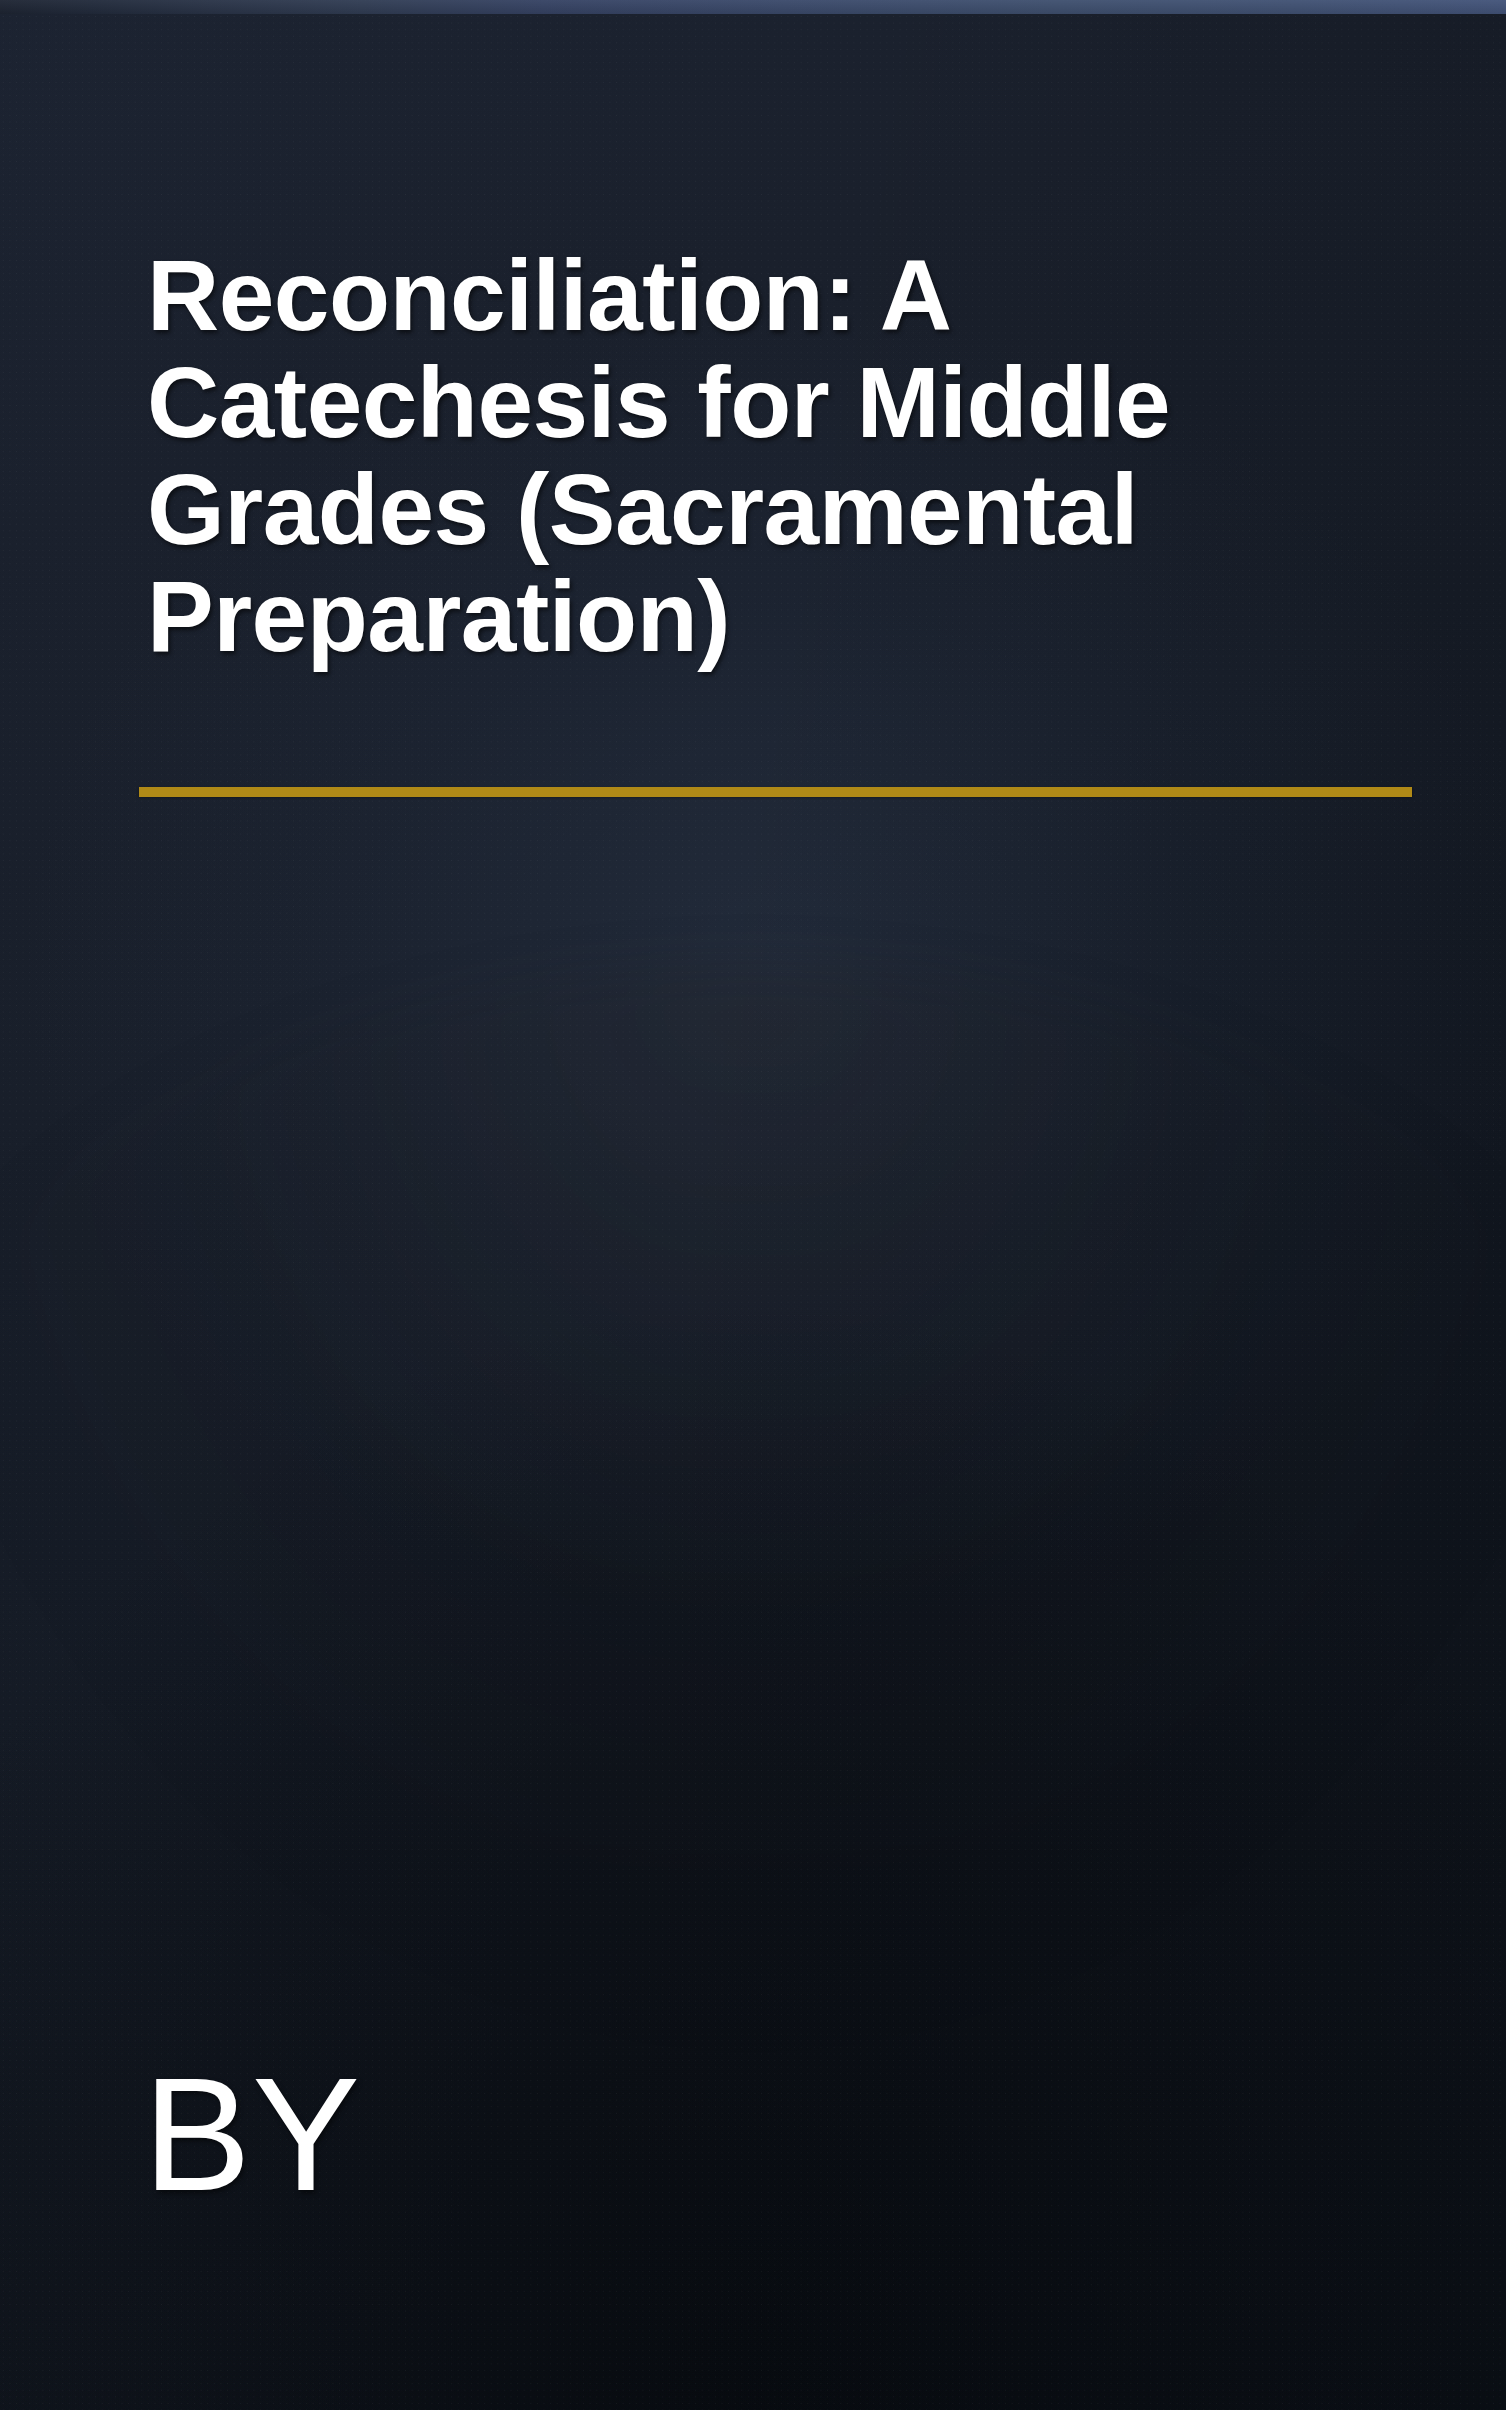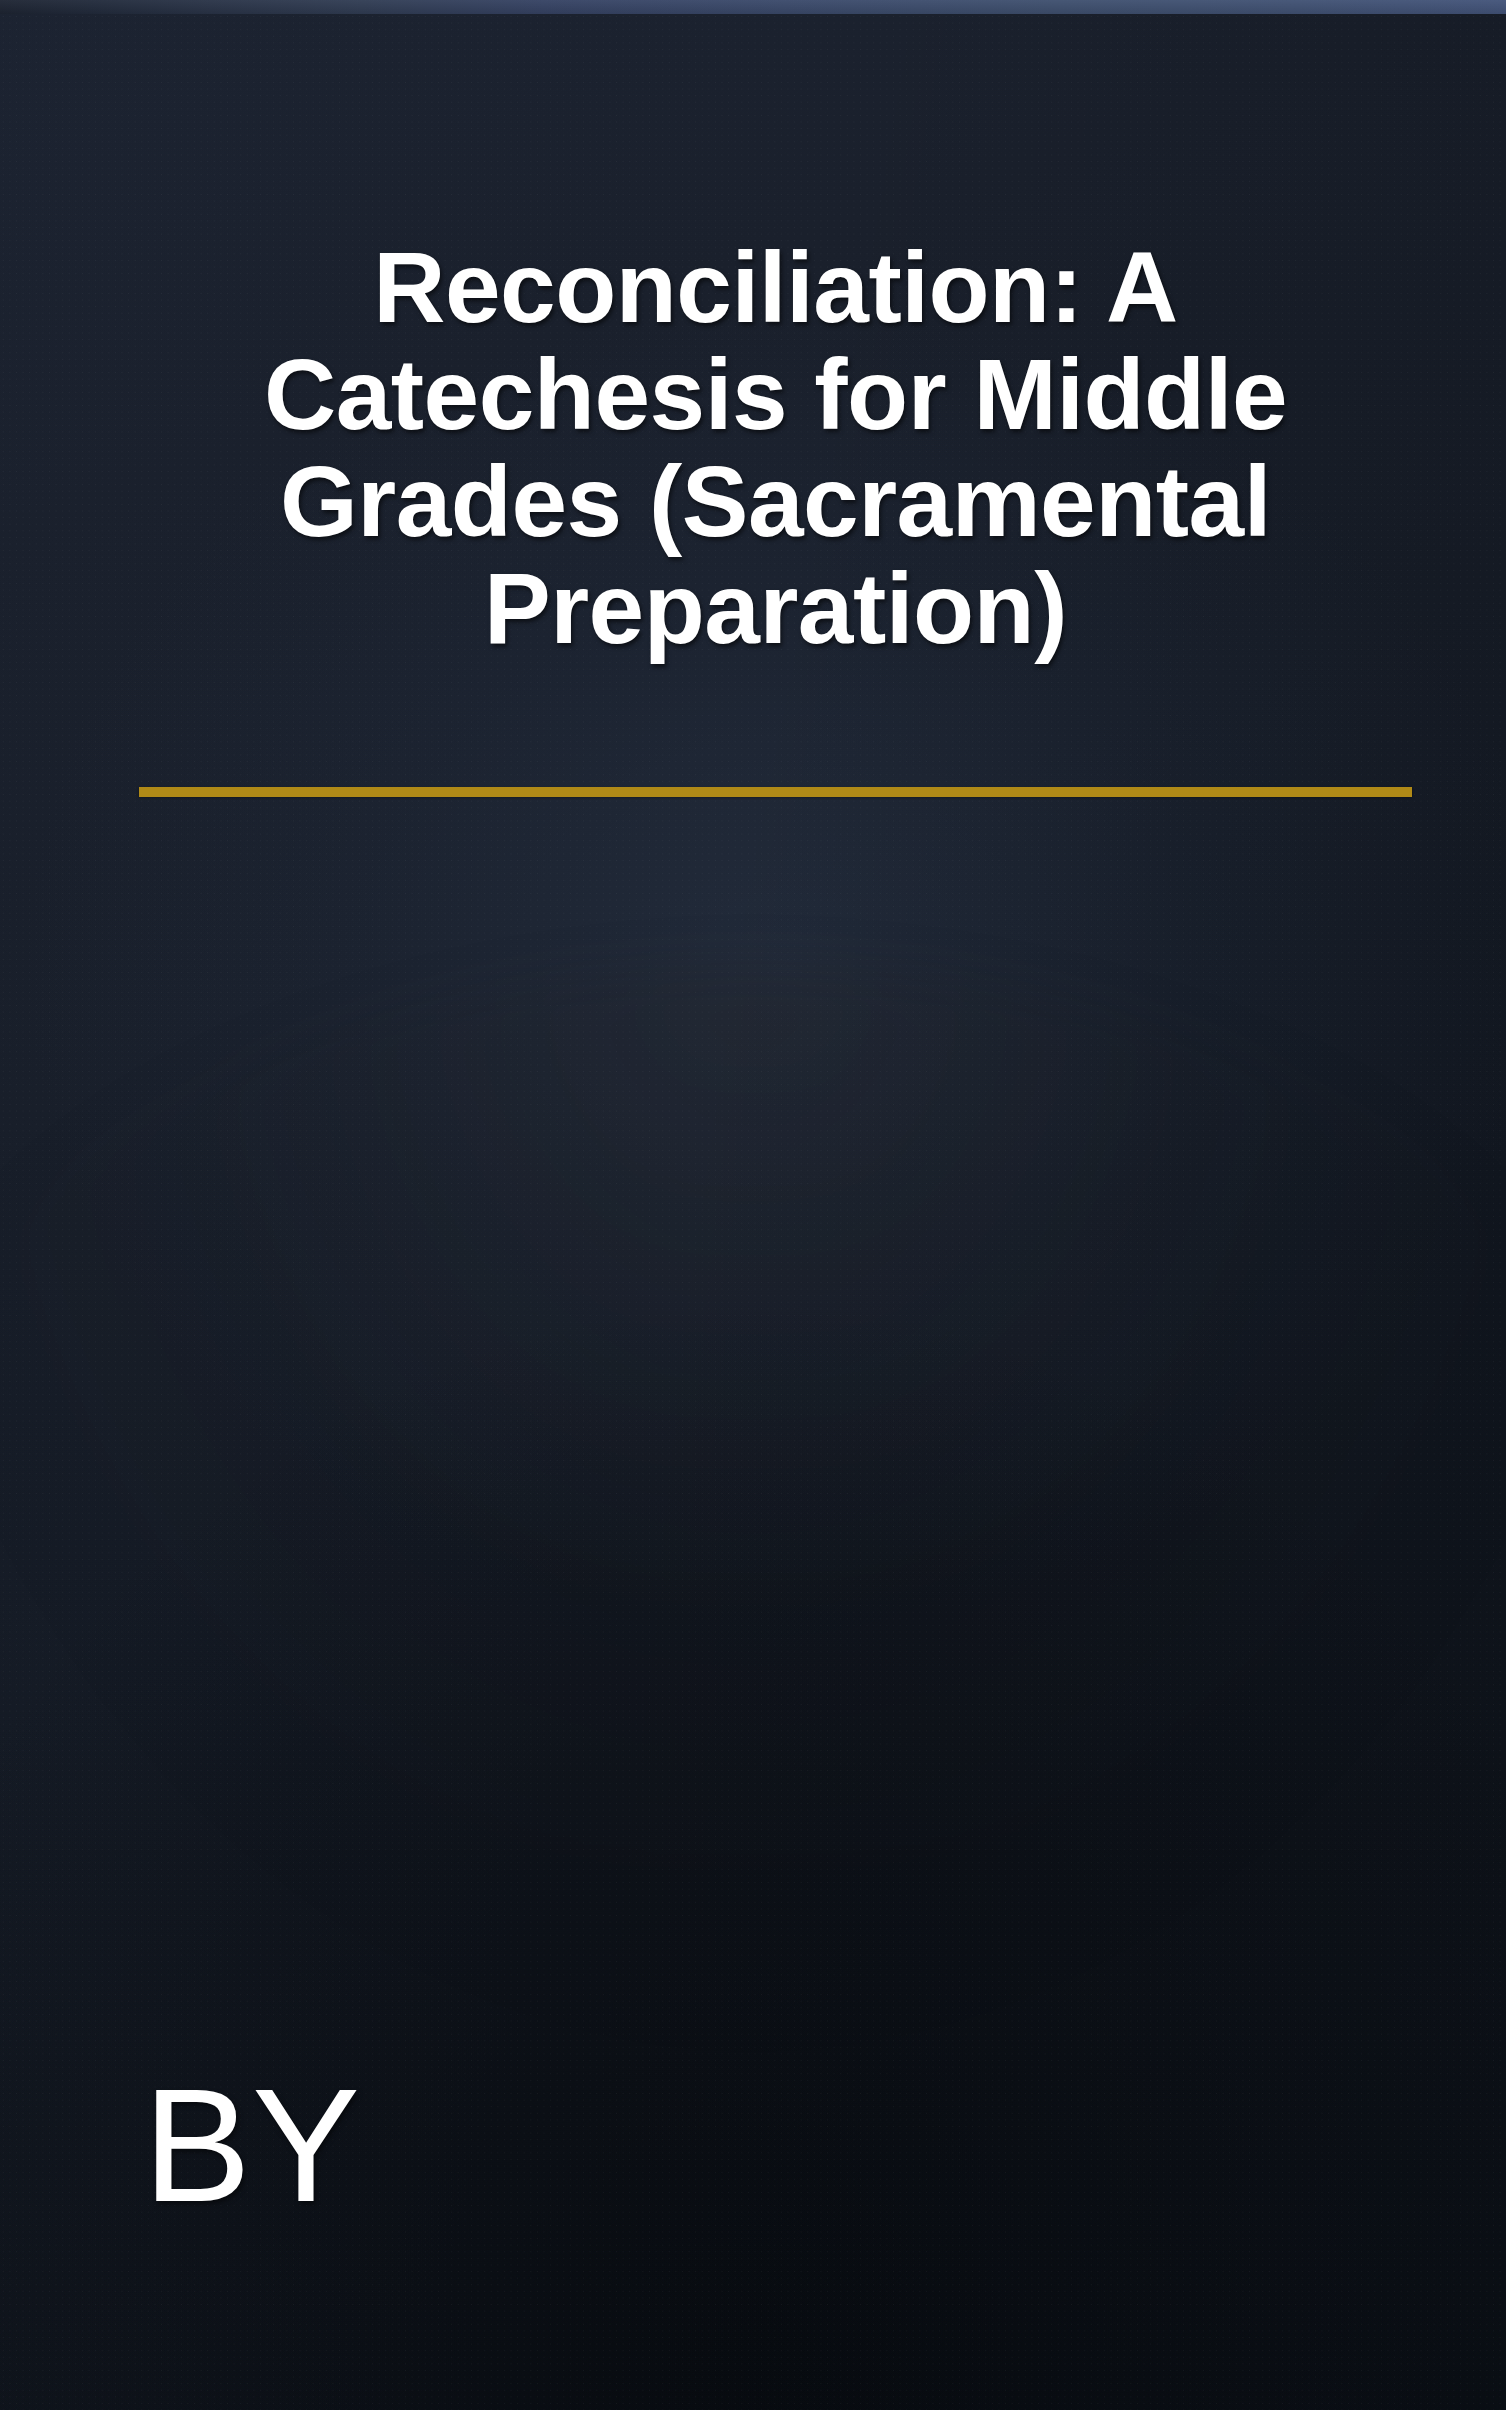--- a/index.html
+++ b/index.html
@@ -120,45 +120,44 @@
   }
 
   .title-block {
     position: absolute;
     left: 139px;
     top: 234px;
     width: 1273px;
   }
 
   .cover-title {
-    margin: 0;
+    margin: 8px;
     color: #ffffff;
     font-size: 100px;
     font-weight: bold;
     line-height: 1.07;
     letter-spacing: -0.5px;
     text-shadow: 1.9px 2.8px 4.7px rgba(0,0,0,0.55);
     white-space: pre-line;
-    text-align: center;
   }
 
   .title-rule {
     position: absolute;
     left: 139px;
     top: 787px;
     width: 1273px;
     height: 10.4px;
     background: #b08a17;
     box-shadow: 0 0.9px 2.8px rgba(0,0,0,0.45);
   }
 
   .byline {
     position: absolute;
     left: 143px;
-    bottom: 185px;
+    bottom: 196px;
     color: #ffffff;
     font-size: 162px;
     font-weight: normal;
     line-height: 1;
     letter-spacing: 0.9px;
     text-shadow: 1.9px 2.8px 5.6px rgba(0,0,0,0.5);
   }
 </style>
 </head>
 <body>

